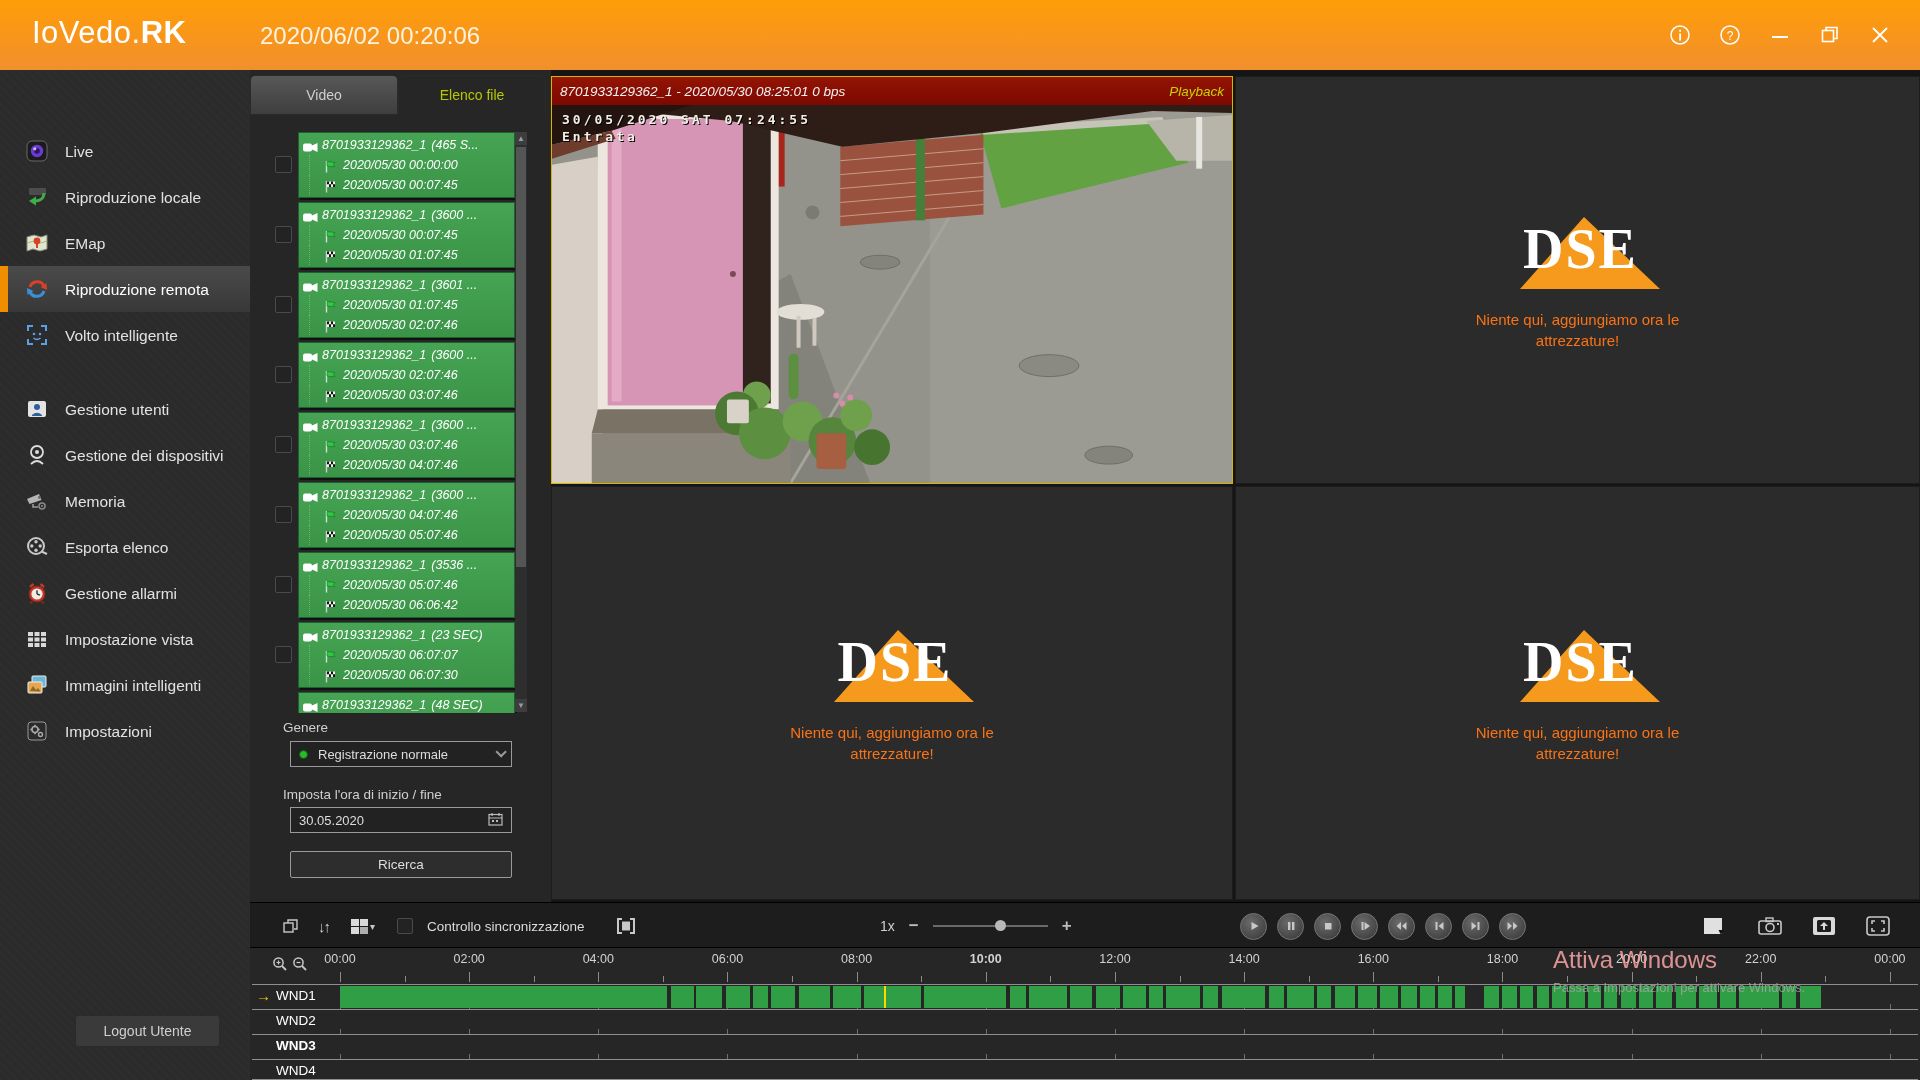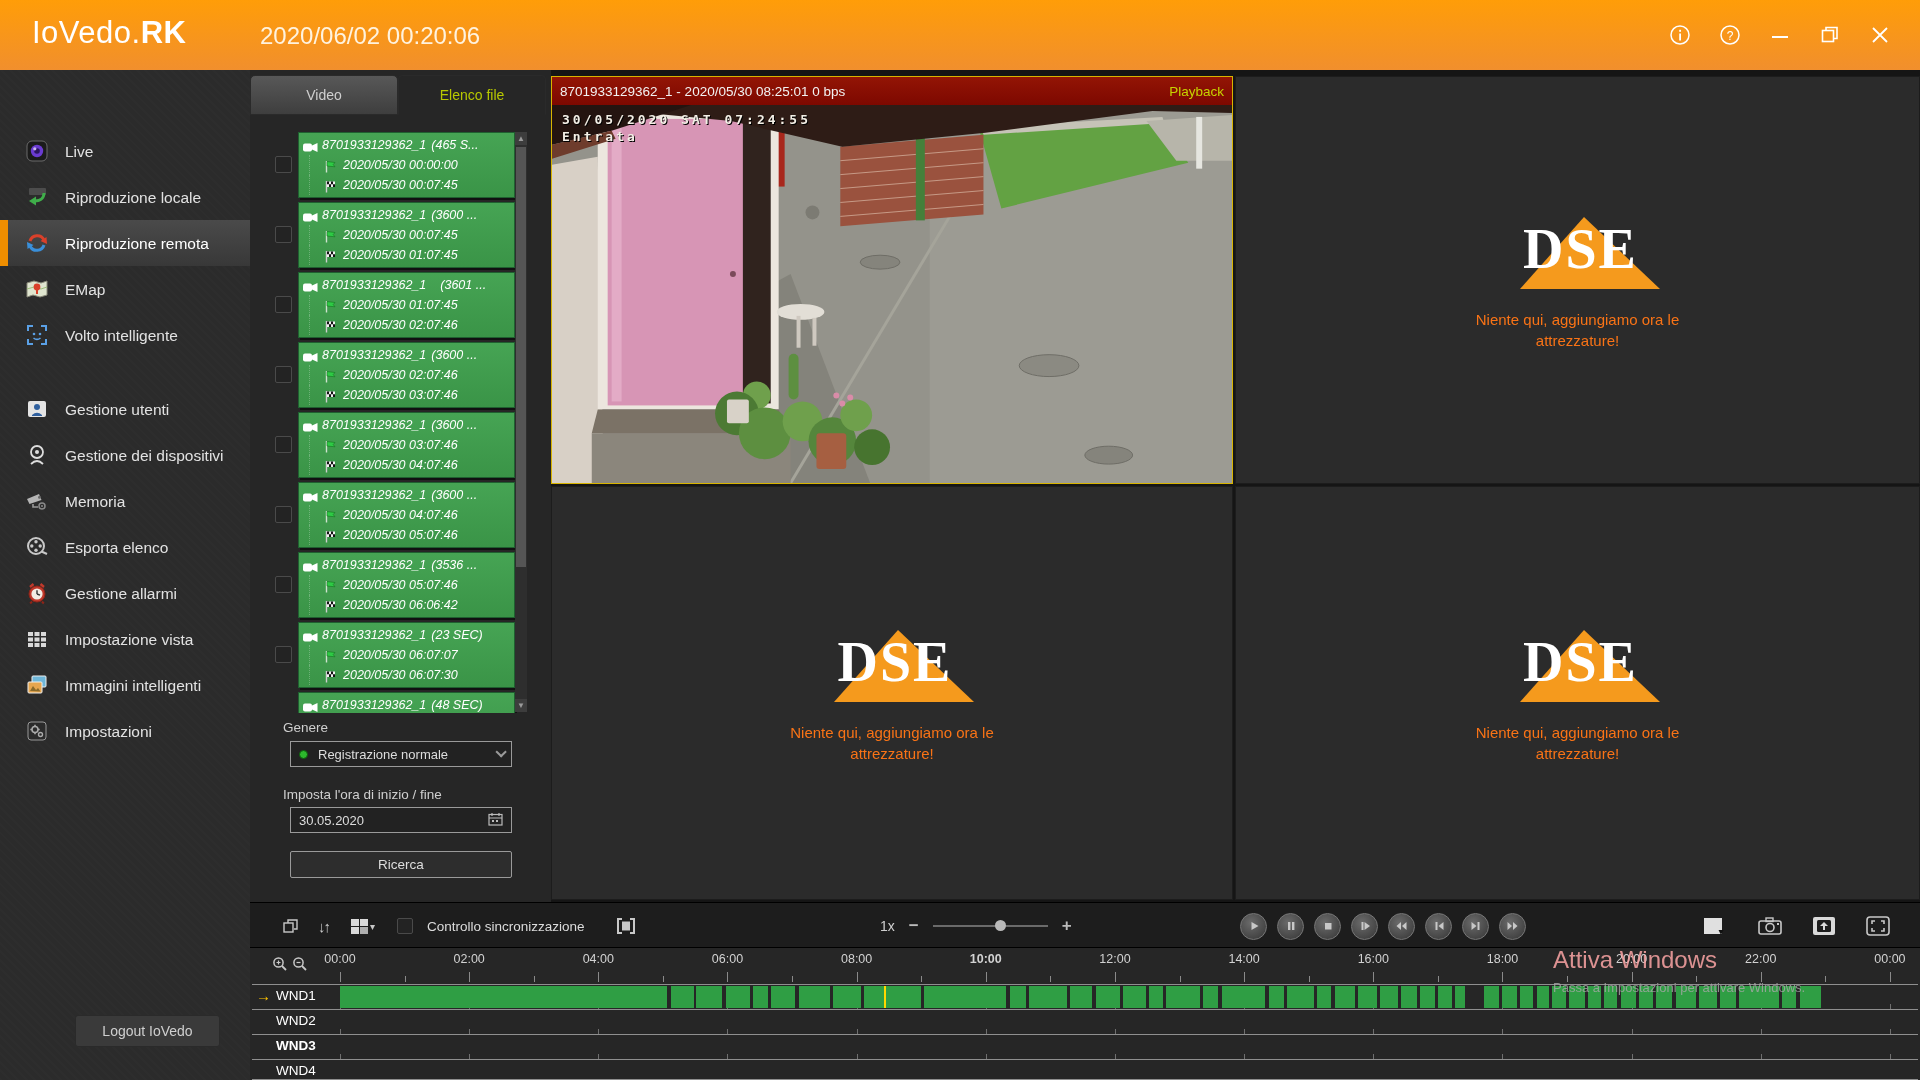--- a/index.html
+++ b/index.html
@@ -69,21 +69,21 @@
 
   
   .grid{position:absolute;left:551px;top:70px;width:1369px;height:836px;background:#151515;}
   .cell{position:absolute;background:#2b2b2b;border:1px solid #1c1c1c;display:flex;
     flex-direction:column;align-items:center;justify-content:center;cursor:pointer;}
   .cell.tl{left:0;top:6px;width:682px;height:408px;border:1px solid #d8b400;display:block;background:#000;}
   .cell.tr{left:684px;top:6px;width:685px;height:408px;}
   .cell.bl{left:0;top:416px;width:682px;height:414px;}
   .cell.br{left:684px;top:416px;width:685px;height:414px;}
   .vhead{height:28px;background:linear-gradient(180deg,#931505,#7d0800);display:flex;align-items:center;
-    padding:14px 8px;font-size:13.5px;color:#f2f2f2;white-space:nowrap;}
+    padding:14px 8px;font-size:13.5px;color:#f2f2f2;white-space:nowrap;font-style:italic;}
   .vhead .mode{margin-left:auto;color:#c7d300;}
   .vbody{position:relative;width:680px;height:378px;overflow:hidden;}
   .vbody svg{display:block;width:680px;height:378px;}
   .osd{position:absolute;left:10px;top:6px;font-family:"DejaVu Sans Mono",monospace;
     font-weight:bold;font-size:13px;color:#f3efe6;letter-spacing:3px;
     text-shadow:1px 1px 0 #000;line-height:17px;}
   .dse{position:relative;width:176px;height:86px;margin-bottom:14px;}
   .dse svg{position:absolute;left:0;top:0;}
   .dse .txt{position:absolute;left:6px;top:8px;width:170px;text-align:center;
     font-family:"Liberation Serif",serif;font-weight:bold;font-size:56px;color:#fff;letter-spacing:2px;}
@@ -172,37 +172,37 @@
         <span class="lbl">Live</span>
       </div>
       <div class="nav-item">
         <span class="ic"><svg viewBox="0 0 24 24" width="26" height="24">
               <rect x="4" y="3" width="17" height="7" rx="1" fill="#4c4c4c"></rect>
               <path d="M19 8 C19 14 14 16 10 16" fill="none" stroke="#3fae4a" stroke-width="3"></path>
               <polygon points="11,11.5 11,20.5 4,16" fill="#3fae4a"></polygon>
             </svg></span>
         <span class="lbl">Riproduzione locale</span>
       </div>
+      <div class="nav-item">
+        <span class="ic"><svg viewBox="0 0 24 24" width="26" height="24">
+              <polygon points="2,6 9,4 16,6 22,4 22,18 15,20 8,18 2,20" fill="#dfe5cf" stroke="#8a8a7a"></polygon>
+              <path d="M2 12 L9 10 L16 12 L22 10" fill="none" stroke="#9cbf7a"></path>
+              <circle cx="12" cy="10" r="3.4" fill="#d9402a"></circle>
+              <path d="M12 10 L12 17" stroke="#d9402a" stroke-width="2"></path>
+            </svg></span>
+        <span class="lbl">EMap</span>
+      </div>
       <div class="nav-item active">
         <span class="ic"><svg viewBox="0 0 24 24" width="26" height="24">
               <path d="M5 10 A7.5 7.5 0 0 1 19 9" fill="none" stroke="#d9402a" stroke-width="3"></path>
               <polygon points="21.5,6 22,13 15.5,10" fill="#d9402a"></polygon>
               <path d="M19 14 A7.5 7.5 0 0 1 5 15" fill="none" stroke="#3a8fd9" stroke-width="3"></path>
               <polygon points="2.5,18 2,11 8.5,14" fill="#3a8fd9"></polygon>
             </svg></span>
         <span class="lbl">Riproduzione remota</span>
-      </div>
-      <div class="nav-item">
-        <span class="ic"><svg viewBox="0 0 24 24" width="26" height="24">
-              <polygon points="2,6 9,4 16,6 22,4 22,18 15,20 8,18 2,20" fill="#dfe5cf" stroke="#8a8a7a"></polygon>
-              <path d="M2 12 L9 10 L16 12 L22 10" fill="none" stroke="#9cbf7a"></path>
-              <circle cx="12" cy="10" r="3.4" fill="#d9402a"></circle>
-              <path d="M12 10 L12 17" stroke="#d9402a" stroke-width="2"></path>
-            </svg></span>
-        <span class="lbl">EMap</span>
       </div>
       <div class="nav-item">
         <span class="ic"><svg viewBox="0 0 24 24" width="26" height="24">
               <path d="M3 8 V3 H8 M16 3 H21 V8 M3 16 V21 H8 M16 21 H21 V16" fill="none" stroke="#5aa0e6" stroke-width="2"></path>
               <circle cx="9" cy="11" r="1.3" fill="#5aa0e6"></circle>
               <circle cx="15" cy="11" r="1.3" fill="#5aa0e6"></circle>
               <path d="M8.5 15 Q12 17.8 15.5 15" fill="none" stroke="#5aa0e6" stroke-width="1.6"></path>
             </svg></span>
         <span class="lbl">Volto intelligente</span>
       </div>
@@ -281,21 +281,21 @@
       <div class="nav-item">
         <span class="ic"><svg viewBox="0 0 24 24" width="26" height="24">
               <rect x="3" y="3" width="18" height="18" rx="3" fill="#2b2b2b" stroke="#999"></rect>
               <circle cx="10" cy="10.5" r="3" fill="none" stroke="#aaa" stroke-width="1.6"></circle>
               <path d="M10 5.8 V7.5 M10 13.5 V15.2 M5.3 10.5 H7 M13 10.5 H14.7" stroke="#aaa" stroke-width="1.6"></path>
               <circle cx="15.5" cy="15.5" r="2" fill="none" stroke="#aaa" stroke-width="1.4"></circle>
             </svg></span>
         <span class="lbl">Impostazioni</span>
       </div>
     </div>
-    <div class="logout">Logout IoVedo</div>
+    <div class="logout">Logout Utente</div>
   </div>
 
   <div class="filepanel">
     <div class="tabs">
       <div class="tab">Video</div>
       <div class="tab active">Elenco file</div>
     </div>
     <div class="file-list" id="file-list">
         <div class="entry-row" style="top: 7px;">
           <div class="cbx"></div>
@@ -361,21 +361,21 @@
         </div>
         <div class="entry-row" style="top: 147px;">
           <div class="cbx"></div>
           <div class="entry">
             <div class="l1">
               <span class="ic2"><svg width="15" height="11">
                   <rect x="0" y="1.5" width="9" height="8" rx="2" fill="#fff"></rect>
                   <polygon points="9,3.5 14.5,1 14.5,10 9,7.5" fill="#fff"></polygon>
                 </svg></span>
               <span>8701933129362_1</span>
-              <span style="margin-left:14px">(3601 ...</span>
+              <span style="margin-left:5px">(3601 ...</span>
             </div>
             <div class="l2">
               <span class="ic2"><svg width="13" height="13">
                   <path d="M2.5 1 V12.5" stroke="#cfe3cf" stroke-width="1.4"></path>
                   <path d="M3 1.5 L11 2.5 L9.2 4.6 L11 6.8 L3 6 Z" fill="#2ecb45" stroke="#14701f" stroke-width="0.6"></path>
                 </svg></span>
               <span>2020/05/30 01:07:45</span>
             </div>
             <div class="l2">
               <span class="ic2"><svg width="13" height="13">

